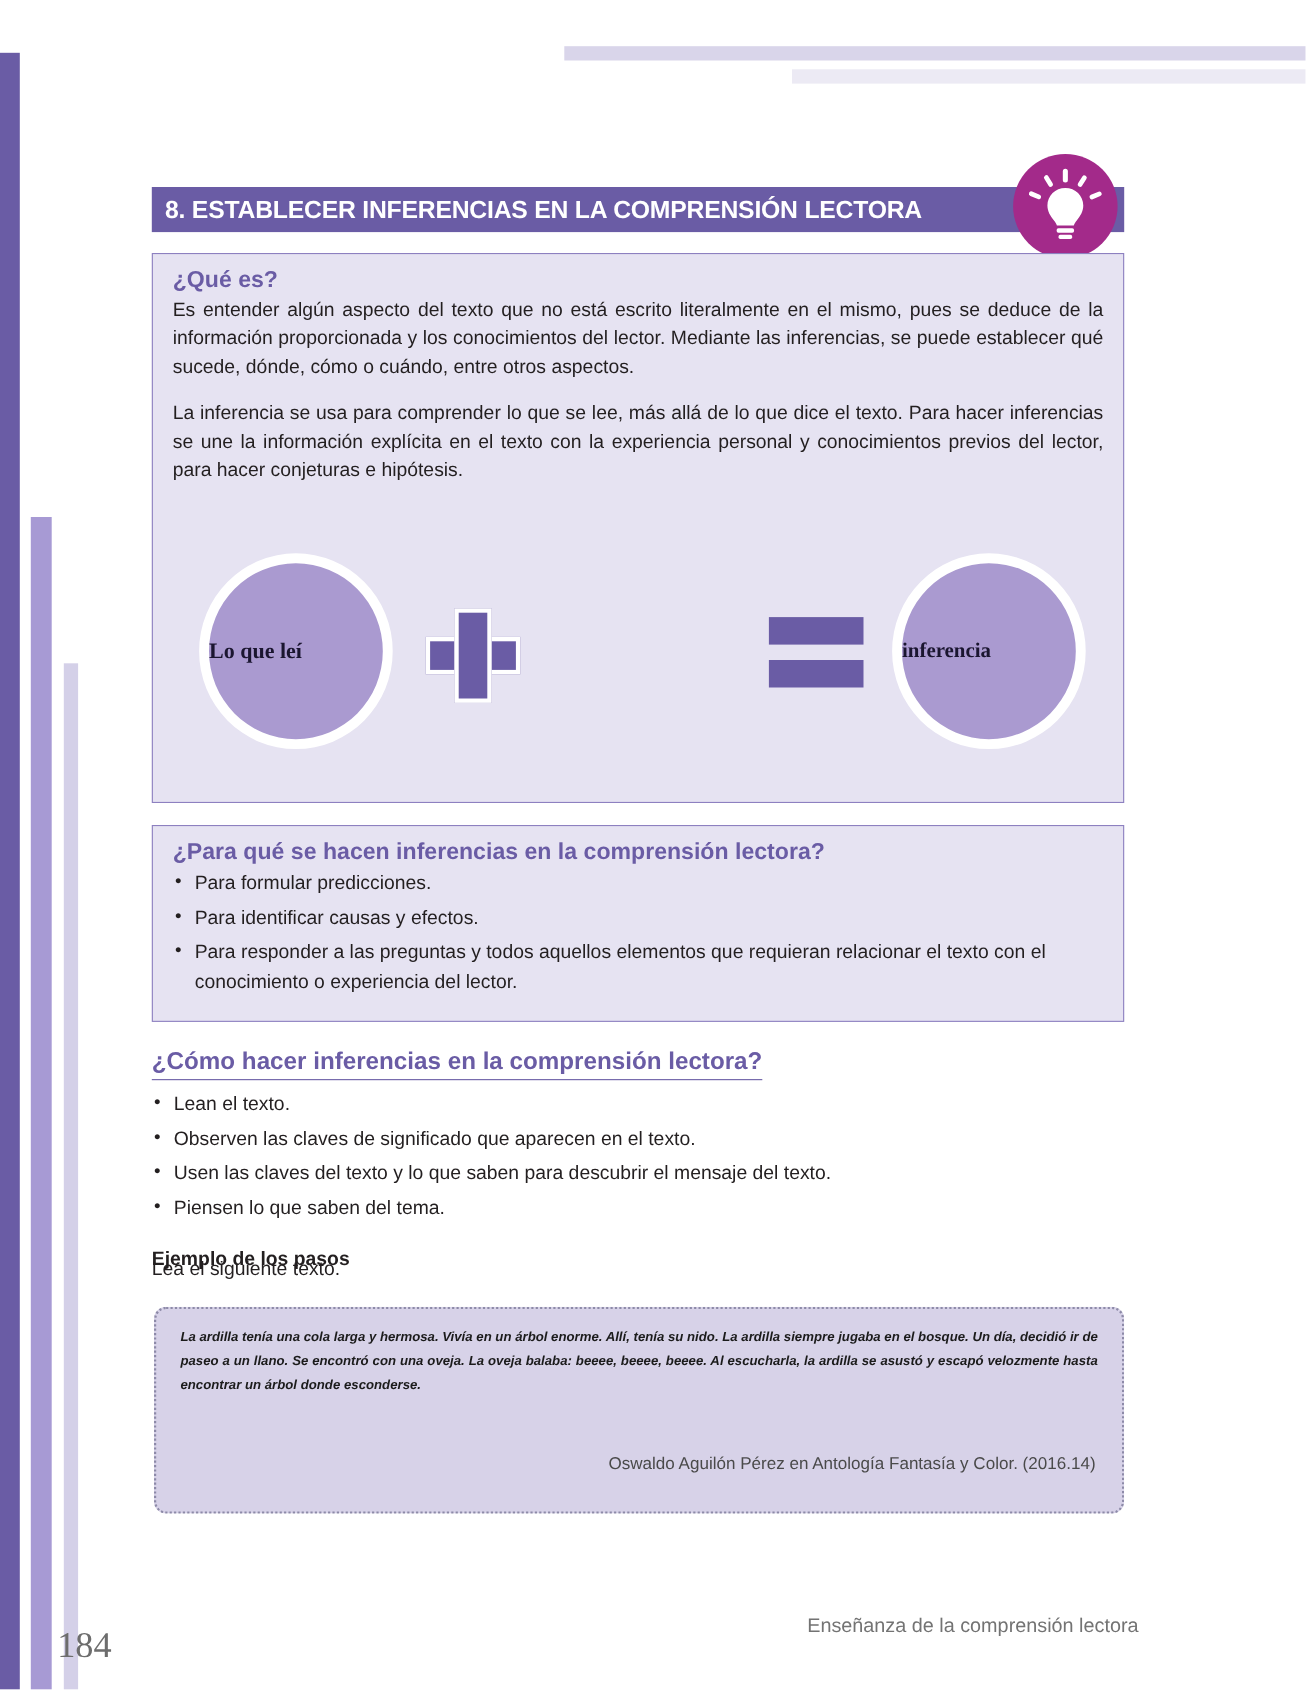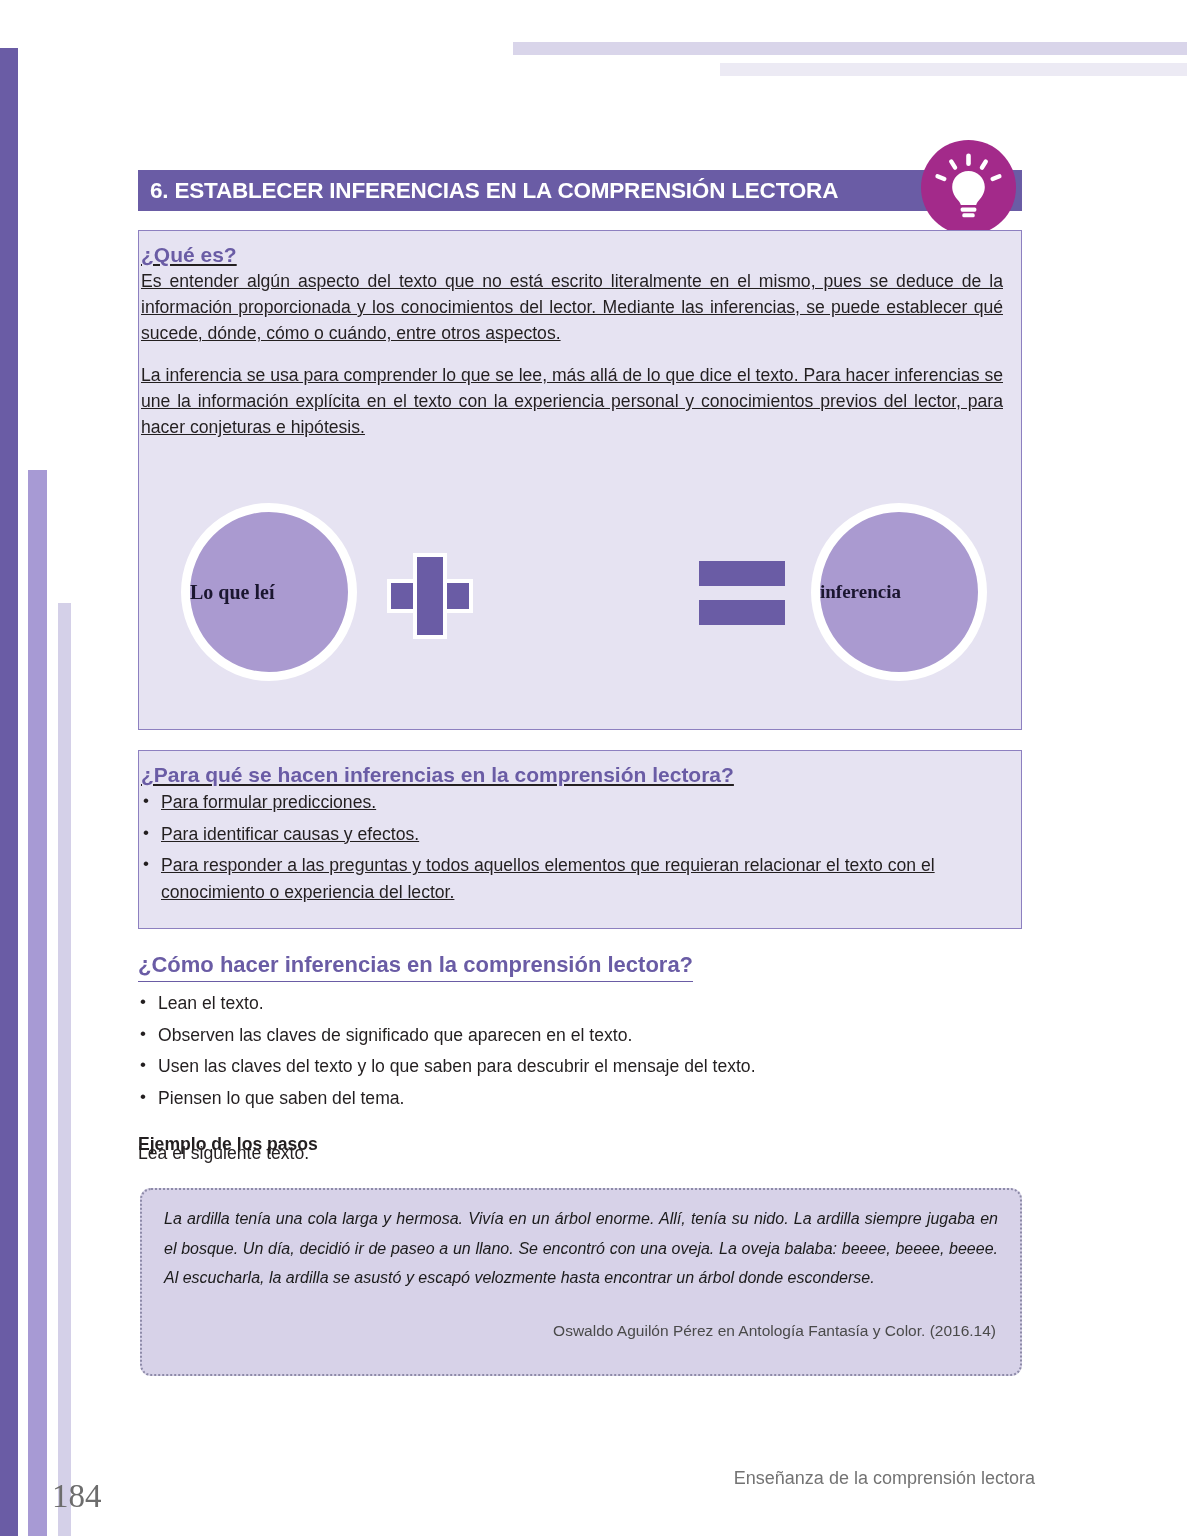--- a/index.html
+++ b/index.html
@@ -57,21 +57,21 @@
     font-size:21px;
     margin:0 0 1px 0;
   }
   .body-text{
     font-size:17.6px;
     line-height:1.48;
     color:#231f20;
     margin:0;
     text-align:justify;
   }
-  .pad{padding:12px 18px 0 2px;text-decoration:underline;}
+  .pad{padding:12px 18px 0 18px;}
 
   .para-gap{height:16px;}
 
   
   .diagram{
     position:absolute;left:0;top:272px;width:884px;height:200px;
   }
   .circ{
     position:absolute;top:0;width:176px;height:178px;border-radius:50%;
     background:#aa9ad0;
@@ -122,22 +122,22 @@
 
   
   #quote-box{
     position:absolute;left:140px;top:1188px;width:882px;height:188px;
     background:#d7d2e8;
     border:2.5px dotted #8d8aa8;
     border-radius:11px;
     box-sizing:border-box;
   }
   .quote-text{
-    font-style:italic;font-weight:normal;
-    font-size:16px;line-height:1.85;
+    font-style:italic;font-weight:bold;
+    font-size:12px;line-height:1.85;
     text-align:justify;
     padding:14px 22px 0 22px;
     margin:0;color:#1b1b1b;
   }
   .quote-cite{
     position:absolute;right:24px;bottom:34px;
     font-size:15.5px;color:#4a4a4a;font-style:normal;font-weight:normal;
   }
 
   
@@ -147,21 +147,21 @@
 </head>
 <body>
 
 <div class="topbar1"></div>
 <div class="topbar2"></div>
 <div class="sidebar-dark"></div>
 <div class="sidebar-mid"></div>
 <div class="sidebar-light"></div>
 
 <div class="title-bar">
-  <span class="title-text">6. ESTABLECER INFERENCIAS EN LA COMPRENSIÓN LECTORA</span>
+  <span class="title-text">8. ESTABLECER INFERENCIAS EN LA COMPRENSIÓN LECTORA</span>
 </div>
 <div class="bulb-badge">
   <svg width="95" height="95" viewBox="0 0 95 95" aria-hidden="true">
     <g fill="#ffffff">
       <path d="M47.5 31c-9.1 0-16.3 7.1-16.3 15.9 0 5.6 2.9 9.8 5.6 13 1.6 1.9 2.6 3.4 3 5.1h15.4c0.4-1.7 1.4-3.2 3-5.1 2.7-3.2 5.6-7.4 5.6-13C63.8 38.1 56.6 31 47.5 31z"></path>
       <rect x="39.6" y="67.5" width="15.8" height="4.2" rx="1.6"></rect>
       <rect x="41.3" y="73.3" width="12.4" height="4.0" rx="1.6"></rect>
       <rect x="45.2" y="13.5" width="4.6" height="12.5" rx="2.3"></rect>
       <rect x="30.0" y="18.8" width="4.3" height="11.6" rx="2.1" transform="rotate(-32 32.1 24.6)"></rect>
       <rect x="60.7" y="18.8" width="4.3" height="11.6" rx="2.1" transform="rotate(32 62.8 24.6)"></rect>

